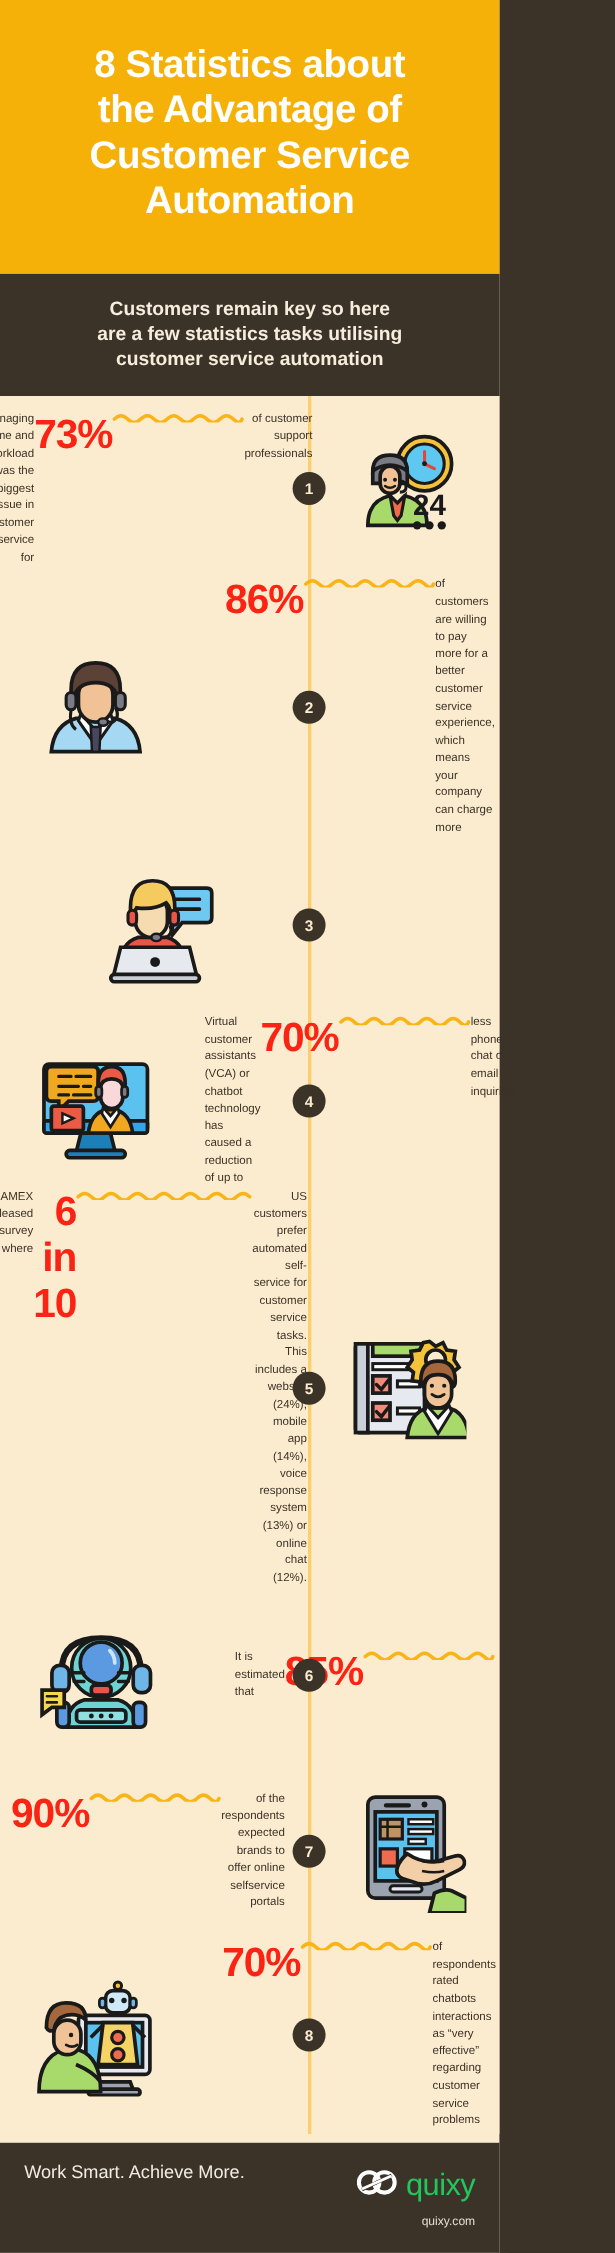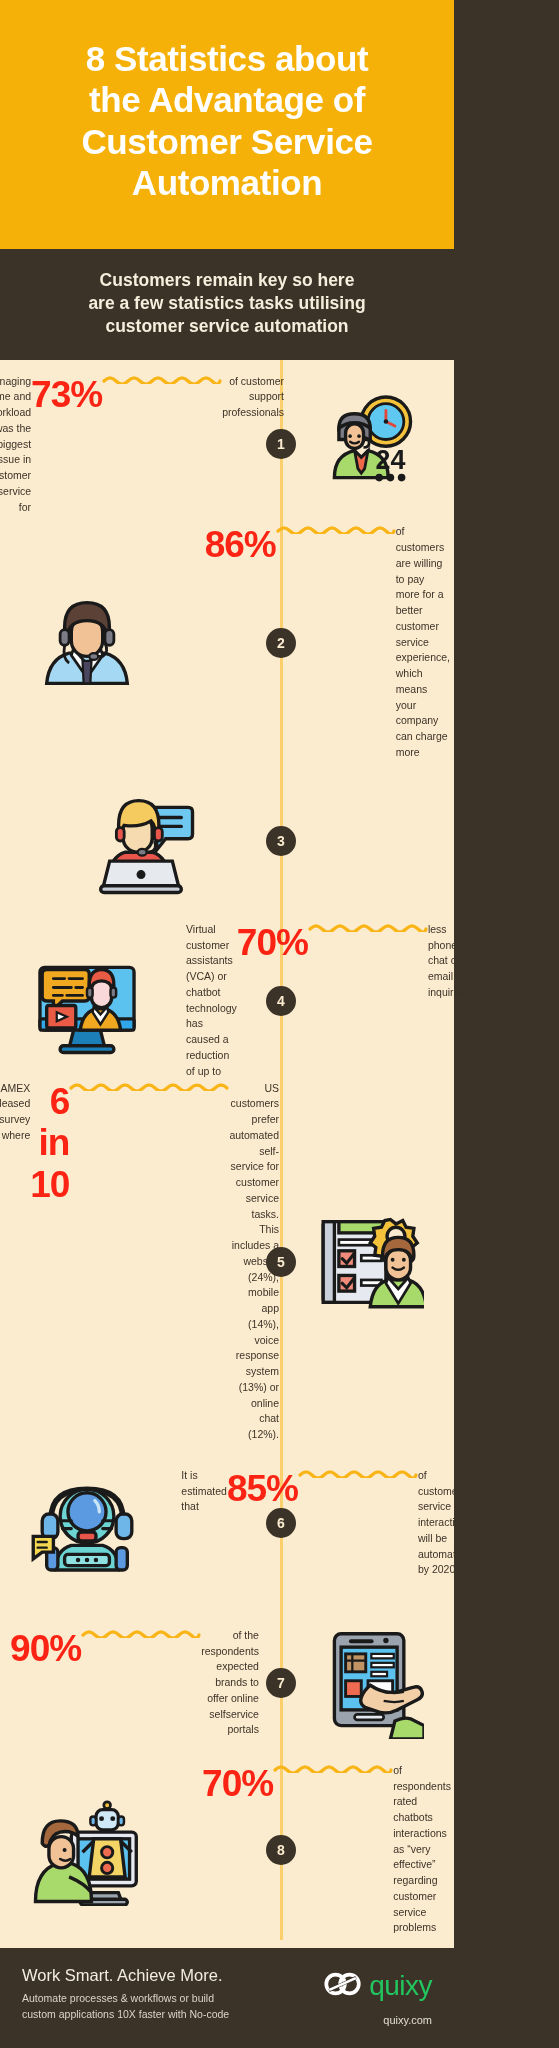--- a/index.html
+++ b/index.html
@@ -342,21 +342,20 @@
       <div class="badge">6</div>
       <div class="side text-right">
         <div class="lead">It is estimated that</div>
         <div class="gap6"></div>
         <div class="bignum">85%</div>
         <div class="squiggle">
           <svg viewBox="0 0 120 9" preserveAspectRatio="none" width="120">
               <path d="M2 6 Q 8 0 14 6 T 26 6 T 38 6 T 50 6 T 62 6 T 74 6 T 86 6 T 98 6 T 110 6 T 118 6" stroke="#f9b518" stroke-width="3.2" fill="none" stroke-linecap="round"></path>
             </svg>
         </div>
-        <div class="trail">of customer service interactions will be automated by 2020</div>
       </div>
     </div>
 
     <div class="stat">
       <div class="side text-left">
         <div class="bignum">90%</div>
         <div class="squiggle">
           <svg viewBox="0 0 120 9" preserveAspectRatio="none" width="120">
               <path d="M2 6 Q 8 0 14 6 T 26 6 T 38 6 T 50 6 T 62 6 T 74 6 T 86 6 T 98 6 T 110 6 T 118 6" stroke="#f9b518" stroke-width="3.2" fill="none" stroke-linecap="round"></path>
             </svg>
@@ -424,24 +423,20 @@
         </div>
         <div class="trail">of respondents rated chatbots interactions as “very effective” regarding customer service problems</div>
       </div>
     </div>
 
   </div>
 
   <div class="footer">
     <div class="footer-left">
       <div class="fl-title">Work Smart. Achieve More.</div>
-      <div class="fl-sub">
-        <span>Automate processes &amp; workflows or build</span><br>
-        <span>custom applications 10X faster with No-code</span>
-      </div>
     </div>
     <div class="footer-right">
       <div class="brand">
         <span>
           <svg width="38" height="26" viewBox="0 0 40 28">
             <circle cx="12" cy="14" r="10" fill="none" stroke="#ffffff" stroke-width="4"></circle>
             <circle cx="27" cy="14" r="10" fill="none" stroke="#ffffff" stroke-width="4"></circle>
             <path d="M5 21 L34 7" stroke="#3b3228" stroke-width="3.5"></path>
             <path d="M6 20 L33 8" stroke="#ffffff" stroke-width="2.6" stroke-linecap="round"></path>
           </svg>

